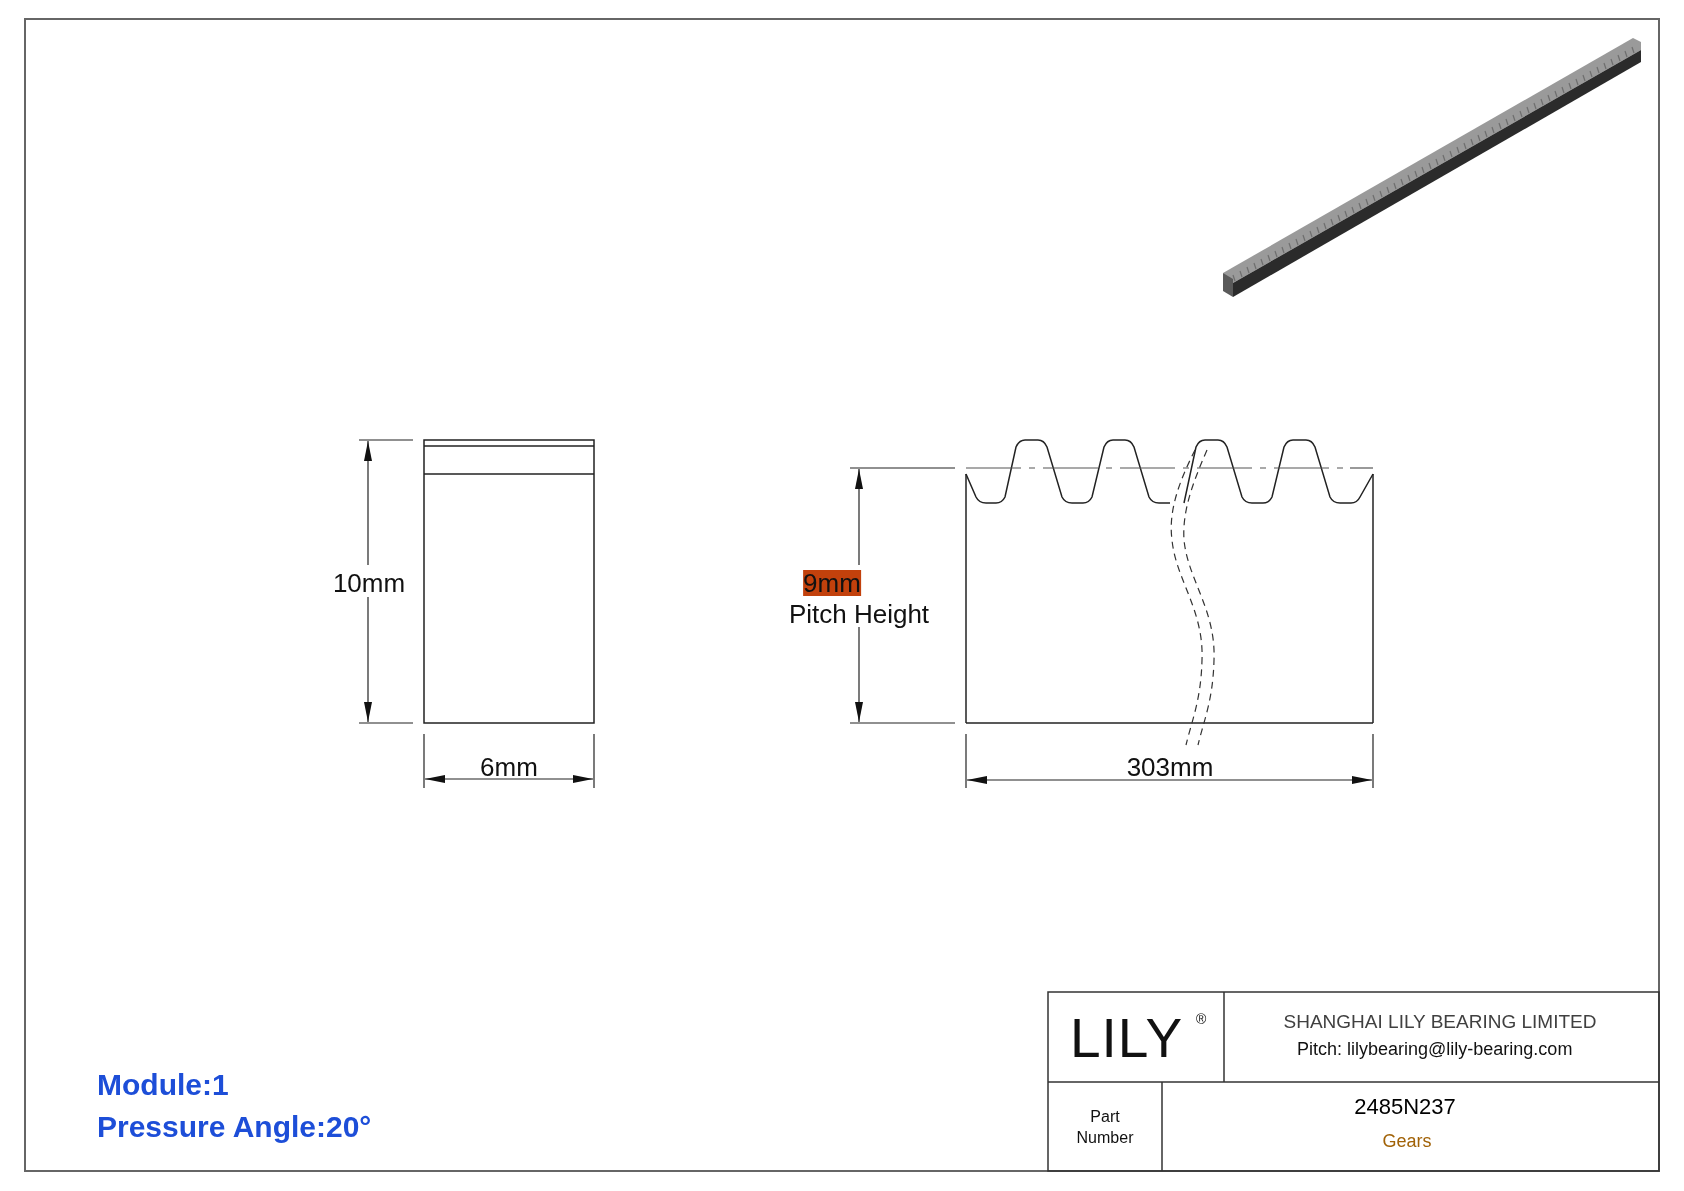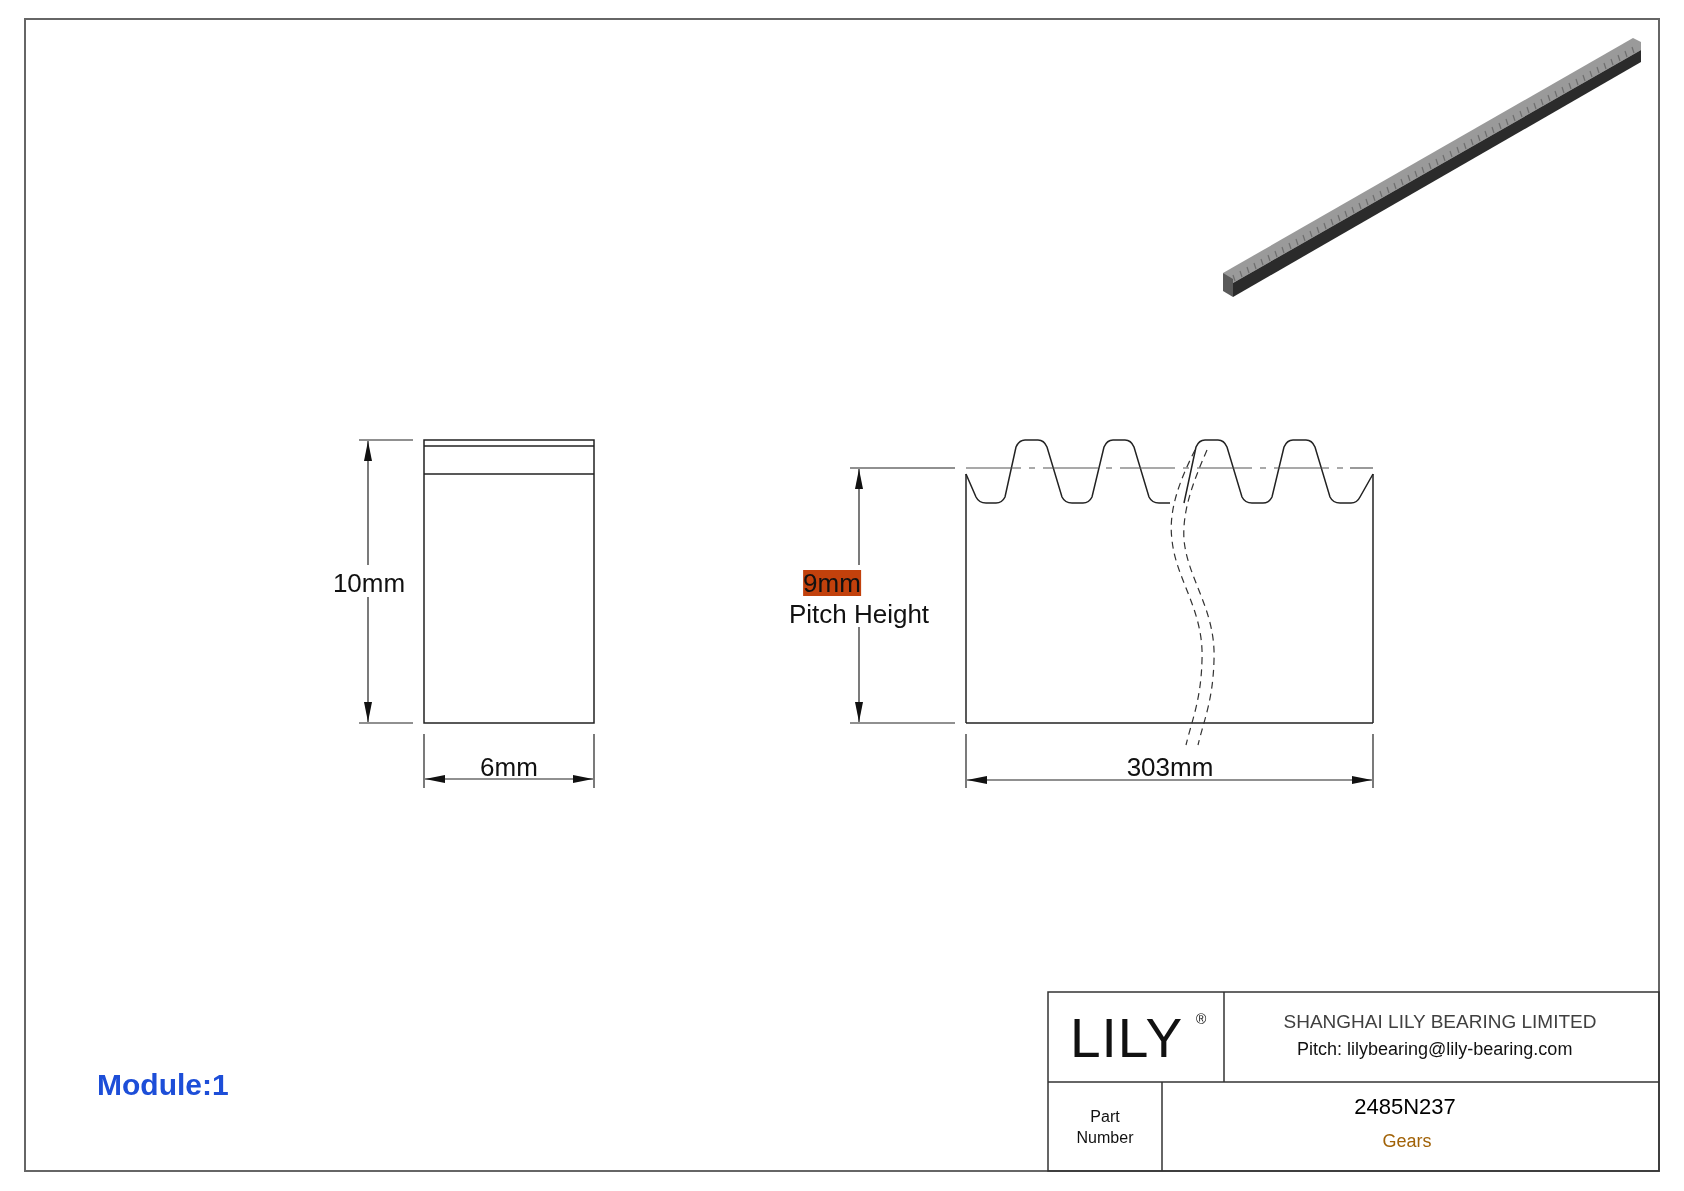--- a/index.html
+++ b/index.html
@@ -166,20 +166,21 @@
     </g>
   </svg>
 
   <div class="txt dim center" style="left:369px; top:570px; background:#fff; padding:0 2px;">10mm</div>
   <div class="txt dim center" style="left:509px; top:754px;">6mm</div>
   <div class="txt dim center" style="left:832px; top:570px; background:#c2410c;">9mm</div>
   <div class="txt dim center" style="left:859px; top:601px; background:#fff;">Pitch Height</div>
   <div class="txt dim center" style="left:1170px; top:754px;">303mm</div>
 
   <div class="txt spec" style="top:1070px;">Module:1</div>
+  <div class="txt spec" style="top:1112px;">Pressure Angle:20°</div>
 
   <div class="logo txt">LILY</div>
   <div class="reg txt">®</div>
   <div class="txt company center" style="left:1440px; top:1012px;">SHANGHAI LILY BEARING LIMITED</div>
   <div class="txt email" style="left:1297px; top:1040px;">Pitch: lilybearing@lily-bearing.com</div>
 
   <div class="txt partlabel center" style="left:1105px; top:1107px;">
     <div>Part</div>
     <div>Number</div>
   </div>

